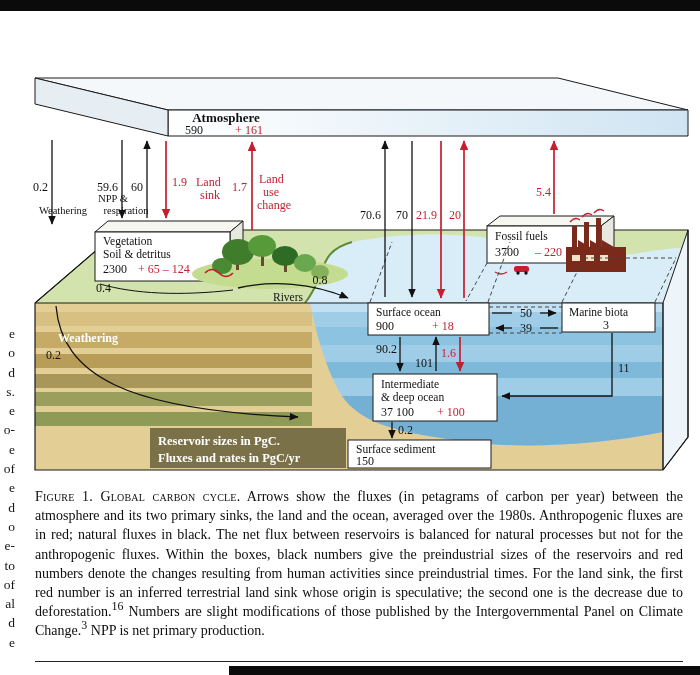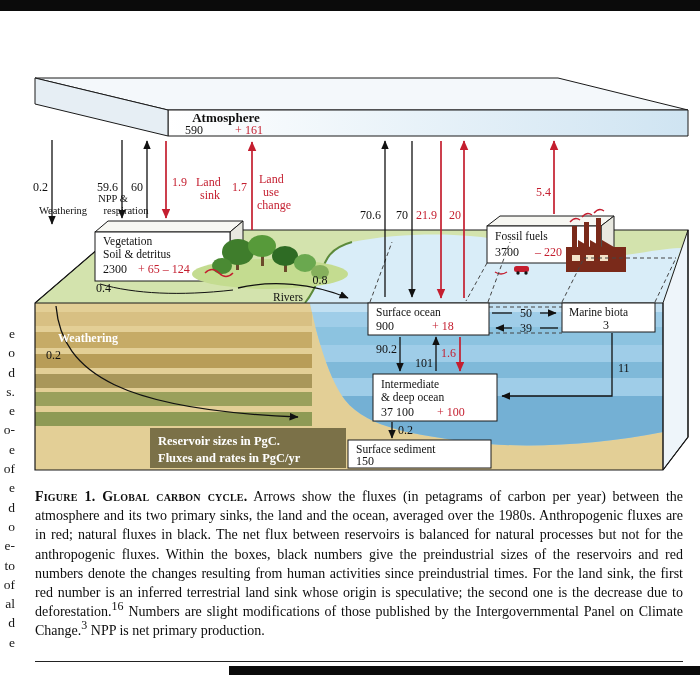--- a/index.html
+++ b/index.html
@@ -10,21 +10,21 @@
   .left-col{position:absolute;left:0;top:324px;width:15px;font-size:13.5px;line-height:19.3px;text-align:right;color:#151515;overflow:hidden}
   .figure-wrap{position:absolute;left:0;top:65px;width:628px;height:420px}
   svg text{font-family:"Liberation Serif",serif;fill:#111}
   .num{font-size:12px}
   .sm{font-size:10.5px}
   .lbl{font-size:11.5px}
   .red{fill:#c41e2f}
   .wht{fill:#ffffff}
   .bold{font-weight:bold}
   .caption{position:absolute;left:35px;top:487px;width:648px;font-size:14px;line-height:19.2px;text-align:justify}
-  .caption .lead{font-weight:bold;font-variant:small-caps;letter-spacing:.2px}
+  .caption .lead{font-weight:normal;font-variant:small-caps;letter-spacing:.2px}
   .caption sup{font-size:12px;line-height:0}
   .caption-rule{position:absolute;left:35px;top:661px;width:648px;border-top:1.3px solid #222;height:0}
 </style>
 </head>
 <body>
 
 <div class="top-bar"></div>
 
 <div class="left-col">
   <div>e</div>

